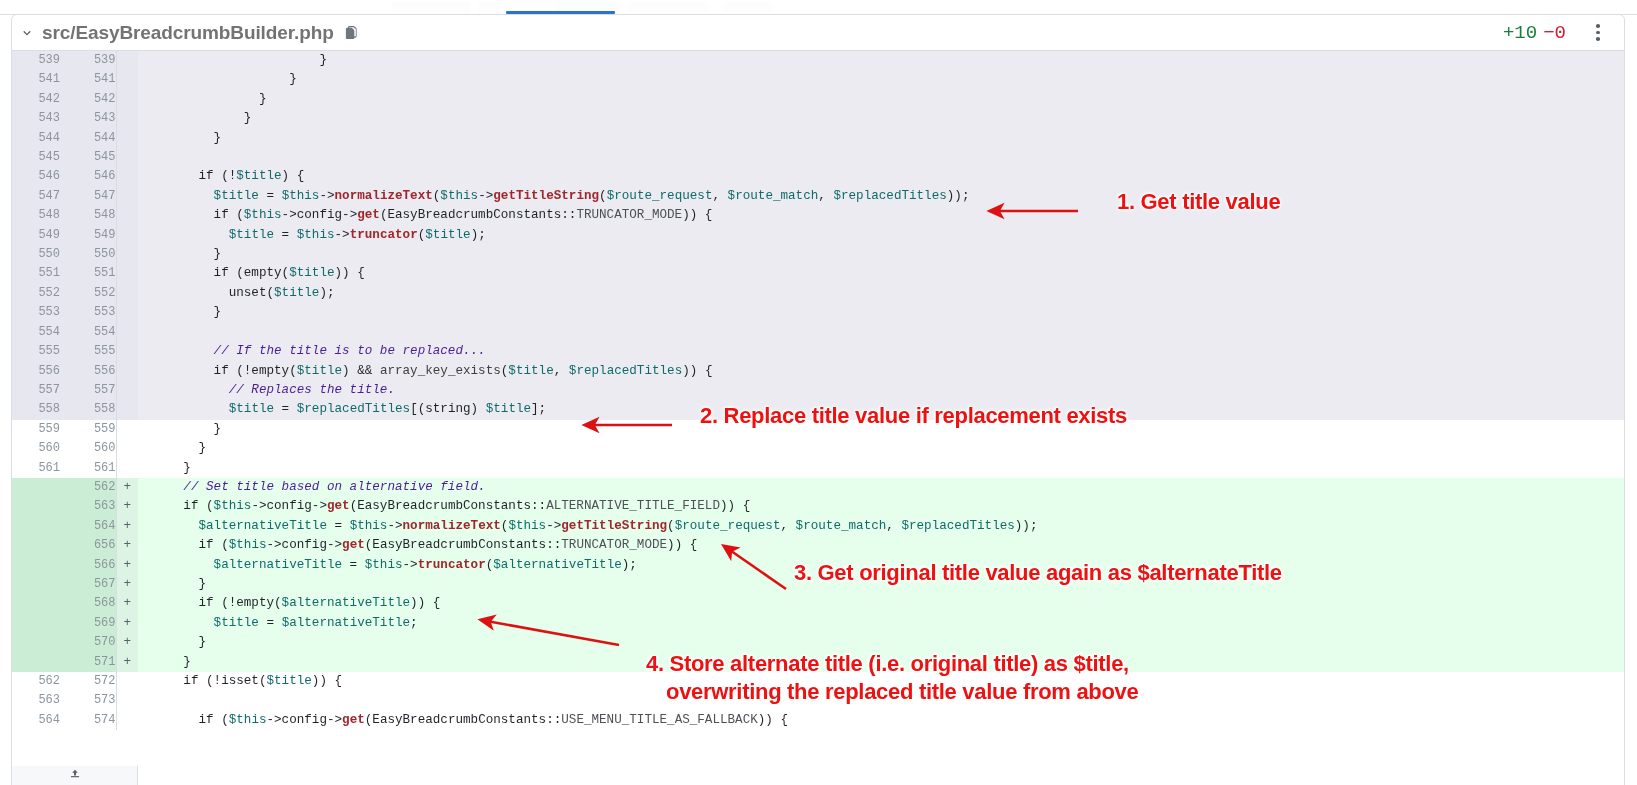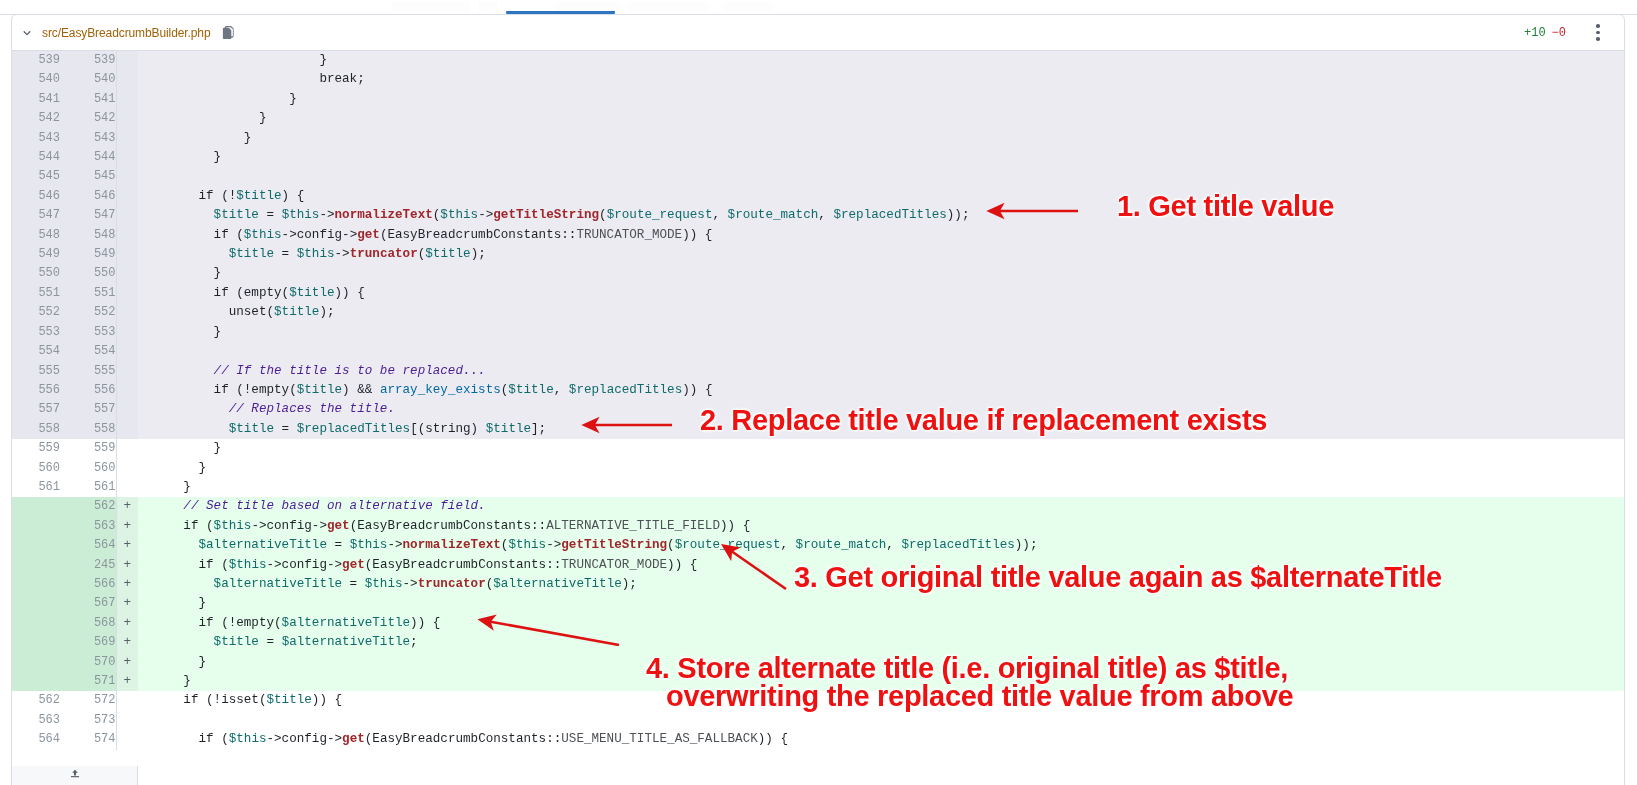--- a/index.html
+++ b/index.html
@@ -50,36 +50,36 @@
     padding: 0 10px 0 0;
   }
   .chevron-btn {
     width: 30px; height: 100%;
     display: flex; align-items: center; justify-content: center;
     color: #57606a;
     cursor: pointer;
   }
   .chevron-btn svg { display:block; }
   .file-name {
-    font-size: 12px;
-    font-weight: normal;
-    color: #a16207;
+    font-size: 19px;
+    font-weight: bold;
+    color: #737373;
     letter-spacing: -0.1px;
     white-space: nowrap;
   }
   .copy-icon {
     margin-left: 9px;
     width: 17px; height: 17px;
     color: #6e7781;
     display: flex; align-items: center; justify-content: center;
     cursor: pointer;
   }
   .header-spacer { flex: 1; }
   .diff-stat {
-    font-size: 12px;
+    font-size: 19px;
     font-family: "Liberation Mono", monospace;
     white-space: nowrap;
   }
   .stat-add { color: #1a7f37; }
   .stat-del { color: #cf222e; margin-left: 6px; }
   .kebab {
     margin-left: 22px;
     margin-right: 6px;
     width: 20px; height: 22px;
     display: flex; flex-direction: column;
@@ -173,32 +173,32 @@
     display: flex; align-items: flex-start; justify-content: center;
     color: #57606a;
     cursor: pointer;
     padding-top: 1px;
     box-sizing: border-box;
   }
 
   
   .var   { color: #0f6b6b; }
   .meth  { color: #a0262c; font-weight: bold; }
-  .fn    { color: #0369a1; }
+  .fn    { color: #404040; }
   .const { color: #4d5156; }
   .cmt   { color: #4c1d95; font-style: italic; }
   .kw    { color: #1f2328; }
 
   
   .anno {
     position: absolute;
     color: #ee1111;
     font-family: "Liberation Sans", sans-serif;
     font-weight: bold;
-    font-size: 29px;
+    font-size: 22px;
     letter-spacing: -0.3px;
     line-height: 1.12;
     white-space: pre;
     text-shadow:
       0 0 3px #ffffff, 0 0 3px #ffffff,
       0 0 5px #ffffff, 1px 1px 2px #ffffff,
       -1px -1px 2px #ffffff;
     pointer-events: none;
   }
   .arrow-svg {
@@ -246,26 +246,20 @@
 <div class="diff-wrap">
   <table class="diff">
     <tbody id="diff-body">
         <tr class="line ctx-hl">
           <td class="ln">539</td>
           <td class="ln l2">539</td>
           <td class="sign"></td>
           <td class="code"><span class="kw">                        }</span></td>
         </tr>
         <tr class="line ctx-hl">
-          <td class="ln">540</td>
-          <td class="ln l2">540</td>
-          <td class="sign"></td>
-          <td class="code"><span class="kw">                        break;</span></td>
-        </tr>
-        <tr class="line ctx-hl">
           <td class="ln">541</td>
           <td class="ln l2">541</td>
           <td class="sign"></td>
           <td class="code"><span class="kw">                    }</span></td>
         </tr>
         <tr class="line ctx-hl">
           <td class="ln">542</td>
           <td class="ln l2">542</td>
           <td class="sign"></td>
           <td class="code"><span class="kw">                }</span></td>
@@ -397,21 +391,21 @@
           <td class="code"><span class="kw">      if (</span><span class="var">$this</span><span class="kw">-&gt;config-&gt;</span><span class="meth">get</span><span class="kw">(EasyBreadcrumbConstants::</span><span class="const">ALTERNATIVE_TITLE_FIELD</span><span class="kw">)) {</span></td>
         </tr>
         <tr class="line add">
           <td class="ln"></td>
           <td class="ln l2">564</td>
           <td class="sign">+</td>
           <td class="code"><span class="kw">        </span><span class="var">$alternativeTitle</span><span class="kw"> = </span><span class="var">$this</span><span class="kw">-&gt;</span><span class="meth">normalizeText</span><span class="kw">(</span><span class="var">$this</span><span class="kw">-&gt;</span><span class="meth">getTitleString</span><span class="kw">(</span><span class="var">$route_request</span><span class="kw">, </span><span class="var">$route_match</span><span class="kw">, </span><span class="var">$replacedTitles</span><span class="kw">));</span></td>
         </tr>
         <tr class="line add">
           <td class="ln"></td>
-          <td class="ln l2">245</td>
+          <td class="ln l2">656</td>
           <td class="sign">+</td>
           <td class="code"><span class="kw">        if (</span><span class="var">$this</span><span class="kw">-&gt;config-&gt;</span><span class="meth">get</span><span class="kw">(EasyBreadcrumbConstants::</span><span class="const">TRUNCATOR_MODE</span><span class="kw">)) {</span></td>
         </tr>
         <tr class="line add">
           <td class="ln"></td>
           <td class="ln l2">566</td>
           <td class="sign">+</td>
           <td class="code"><span class="kw">          </span><span class="var">$alternativeTitle</span><span class="kw"> = </span><span class="var">$this</span><span class="kw">-&gt;</span><span class="meth">truncator</span><span class="kw">(</span><span class="var">$alternativeTitle</span><span class="kw">);</span></td>
         </tr>
         <tr class="line add">

